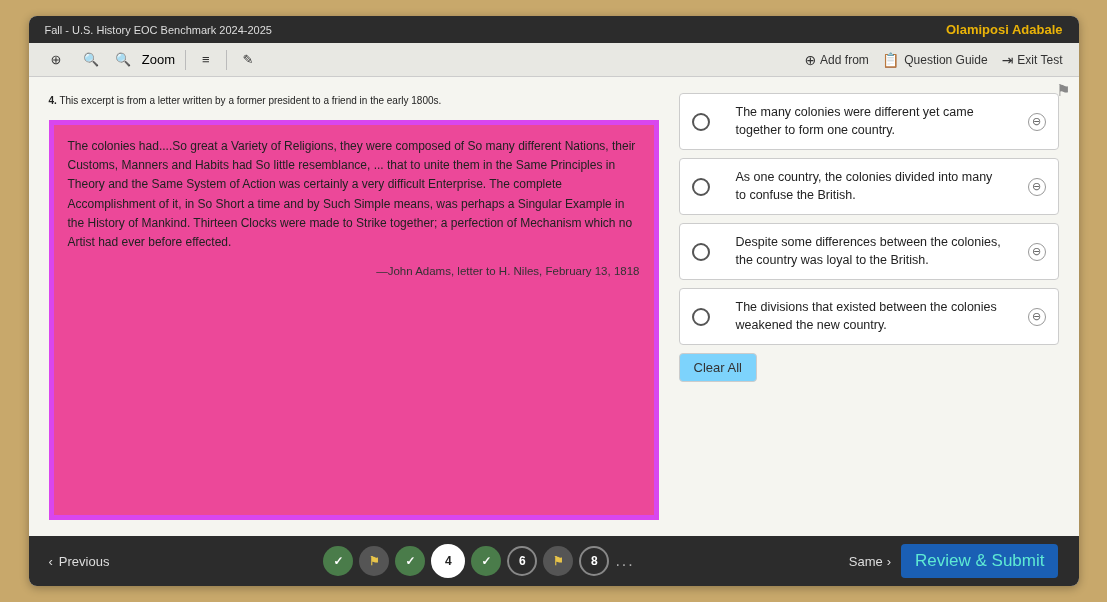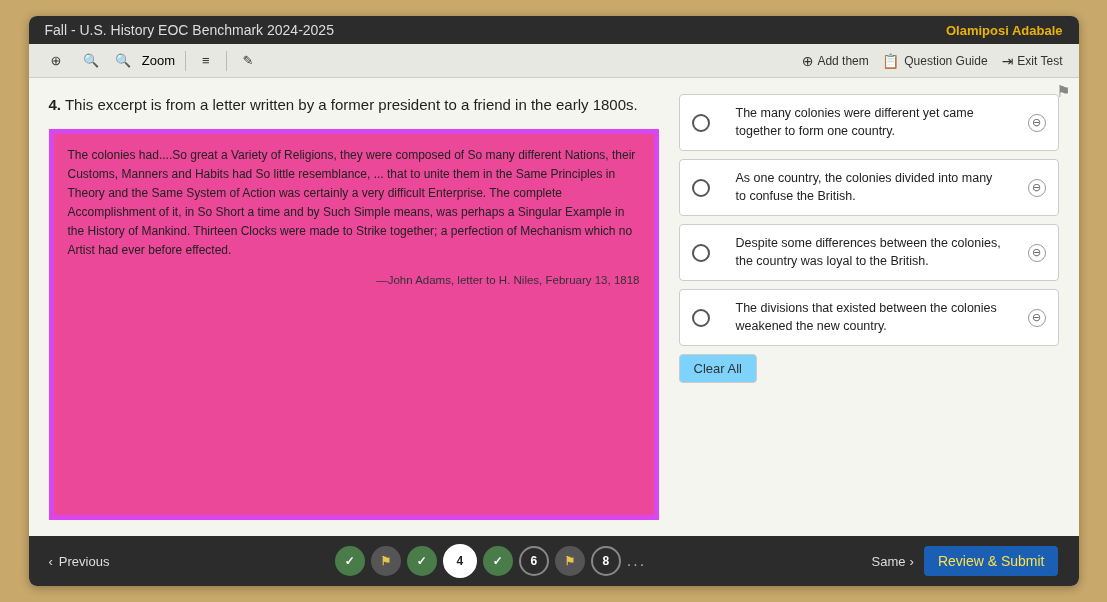--- a/index.html
+++ b/index.html
@@ -25,21 +25,21 @@
     .top-bar {
       background: #2c2c2c;
       color: white;
       display: flex;
       align-items: center;
       justify-content: space-between;
       padding: 6px 16px;
       font-size: 13px;
     }
     .top-bar-title {
-      font-size: 14px;
+      font-size: 11px;
       color: #ddd;
     }
     .top-bar-user {
       font-size: 13px;
       color: #eab308;
       font-weight: bold;
     }
     .toolbar {
       background: #e8e8e3;
       display: flex;
@@ -84,21 +84,21 @@
       gap: 20px;
       overflow: hidden;
     }
     .question-panel {
       flex: 1;
       display: flex;
       flex-direction: column;
       gap: 12px;
     }
     .question-header {
-      font-size: 15px;
+      font-size: 10px;
       color: #222;
       line-height: 1.5;
     }
     .excerpt-box {
       border: 5px solid #d946ef;
       background: #ec4899;
       padding: 12px 14px;
       font-size: 12px;
       color: #222;
       line-height: 1.6;
@@ -239,25 +239,25 @@
       border: none;
       color: #ddd;
       font-size: 13px;
       cursor: pointer;
       display: flex;
       align-items: center;
       gap: 4px;
     }
     .review-submit-btn {
       background: #1a5fb4;
-      color: #fde047;
+      color: #5eead4;
       border: none;
       border-radius: 4px;
       padding: 7px 14px;
-      font-size: 14px;
+      font-size: 17px;
       cursor: pointer;
     }
     .add-note-btn, .question-guide-btn, .exit-test-btn {
       display: flex;
       align-items: center;
       gap: 4px;
       font-size: 12px;
       color: #333;
       cursor: pointer;
       background: none;
@@ -305,21 +305,21 @@
         <span>≡</span>
       </button>
       <div class="toolbar-divider"></div>
       <button class="toolbar-btn">
         <span>✎</span>
       </button>
     </div>
     <div class="toolbar-right-icons">
       <button class="add-note-btn">
         <span style="font-size:14px;">⊕</span>
-        <span>Add them</span>
+        <span>Add from</span>
       </button>
       <button class="question-guide-btn">
         <span style="font-size:14px;">📋</span>
         <span>Question Guide</span>
       </button>
       <button class="exit-test-btn">
         <span style="font-size:14px;">⇥</span>
         <span>Exit Test</span>
       </button>
     </div>

